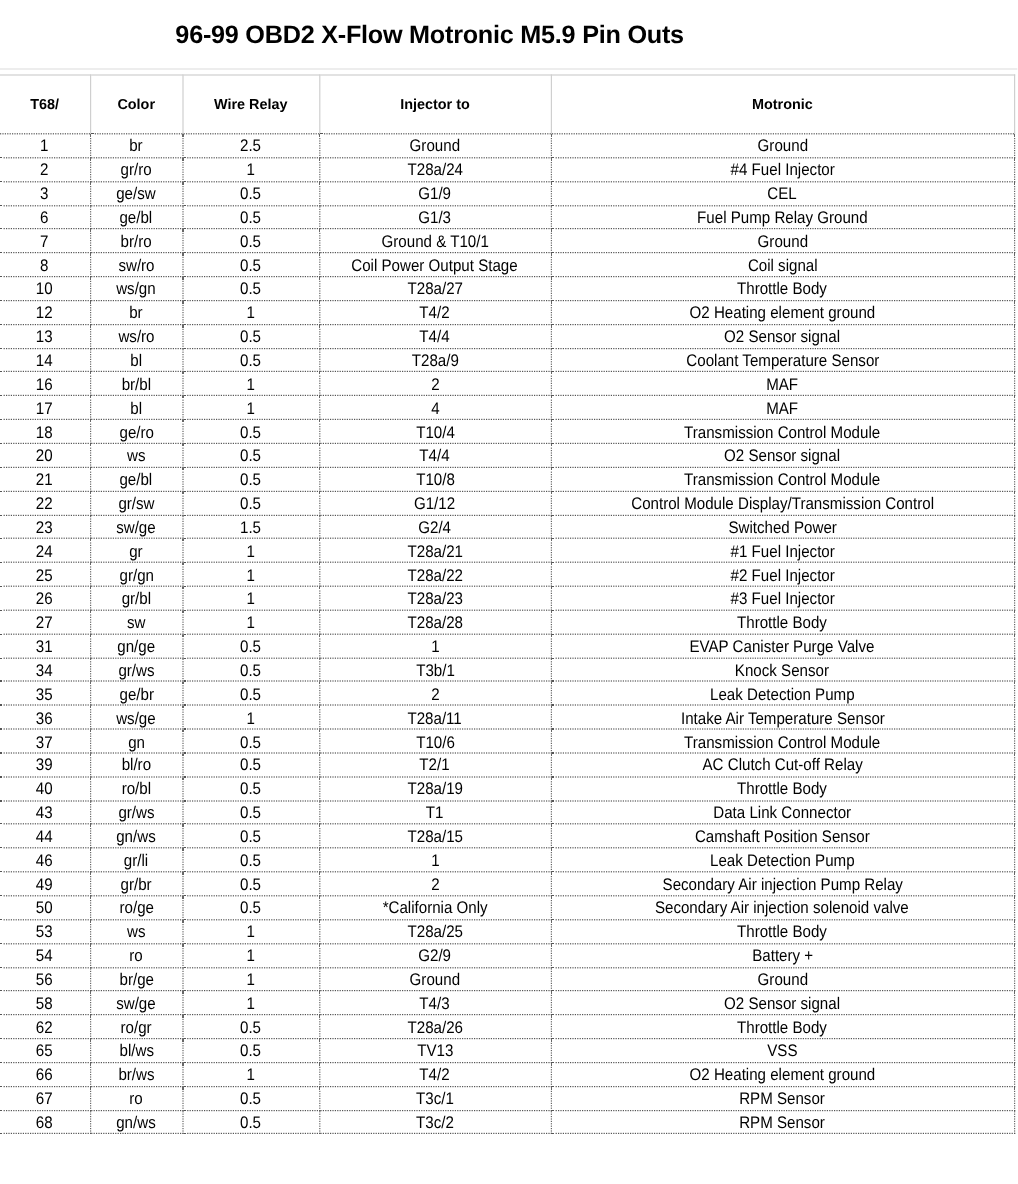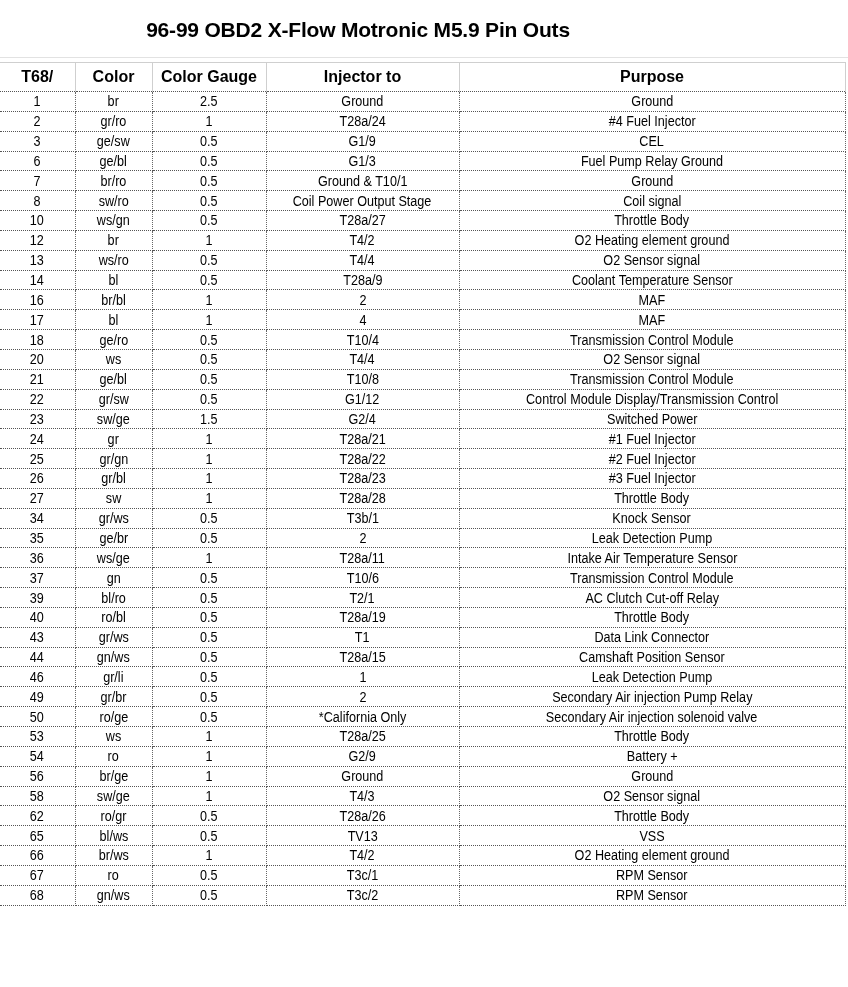--- a/index.html
+++ b/index.html
@@ -4,21 +4,21 @@
 <style>
   html, body { margin: 0; padding: 0; background: #ffffff; }
   body { width: 848px; height: 987px; position: relative; overflow: hidden;
          font-family: "Liberation Sans", sans-serif; color: #000; }
   .title { position: absolute; top: 18px; left: 0; width: 716px; text-align: center;
            font-weight: bold; font-size: 21px; letter-spacing: -0.2px; }
   .toprule { position: absolute; top: 57px; left: 0; width: 848px; height: 1px; background: #e2e2e2; }
   table { position: absolute; top: 62px; left: 0; border-collapse: collapse; table-layout: fixed; width: 845px; }
   col.c0 { width: 75px; } col.c1 { width: 77px; } col.c2 { width: 114px; }
   col.c3 { width: 193px; } col.c4 { width: 386px; }
-  th { height: 20px; padding: 4px; font-weight: bold; font-size: 16px; text-align: center;
+  th { height: 20px; padding: 14px; font-weight: bold; font-size: 12px; text-align: center;
        border-left: 1px solid #cfcfcf; border-right: 1px solid #cfcfcf; border-top: 1px solid #cfcfcf;
        border-bottom: 1px dotted #555; white-space: nowrap; }
   th:first-child { border-left: none; }
   td { height: 18.85px; padding: 0; font-size: 14px; text-align: center; white-space: nowrap;
        border-bottom: 1px dotted #555; border-left: 1px dotted #666; border-right: 1px dotted #666;
        line-height: 18px; }
   td:first-child { border-left: none; }
   .cond { display: inline-block; transform: scaleX(0.9); transform-origin: center; }
 </style>
 </head>
@@ -32,23 +32,23 @@
       <col class="c0">
       <col class="c1">
       <col class="c2">
       <col class="c3">
       <col class="c4">
     </colgroup>
   <thead>
     <tr>
       <th>T68/</th>
       <th>Color</th>
-      <th>Color Gauge</th>
+      <th>Wire Relay</th>
       <th>Injector to</th>
-      <th>Purpose</th>
+      <th>Motronic</th>
     </tr>
   </thead>
   <tbody id="tbody">
       <tr>
         <td><span class="cond">1</span></td>
         <td><span class="cond">br</span></td>
         <td><span class="cond">2.5</span></td>
         <td><span class="cond">Ground</span></td>
         <td><span class="cond">Ground</span></td>
       </tr>
@@ -186,20 +186,27 @@
         <td><span class="cond">#3 Fuel Injector</span></td>
       </tr>
       <tr>
         <td><span class="cond">27</span></td>
         <td><span class="cond">sw</span></td>
         <td><span class="cond">1</span></td>
         <td><span class="cond">T28a/28</span></td>
         <td><span class="cond">Throttle Body</span></td>
       </tr>
       <tr>
+        <td><span class="cond">31</span></td>
+        <td><span class="cond">gn/ge</span></td>
+        <td><span class="cond">0.5</span></td>
+        <td><span class="cond">1</span></td>
+        <td><span class="cond">EVAP Canister Purge Valve</span></td>
+      </tr>
+      <tr>
         <td><span class="cond">34</span></td>
         <td><span class="cond">gr/ws</span></td>
         <td><span class="cond">0.5</span></td>
         <td><span class="cond">T3b/1</span></td>
         <td><span class="cond">Knock Sensor</span></td>
       </tr>
       <tr>
         <td><span class="cond">35</span></td>
         <td><span class="cond">ge/br</span></td>
         <td><span class="cond">0.5</span></td>

